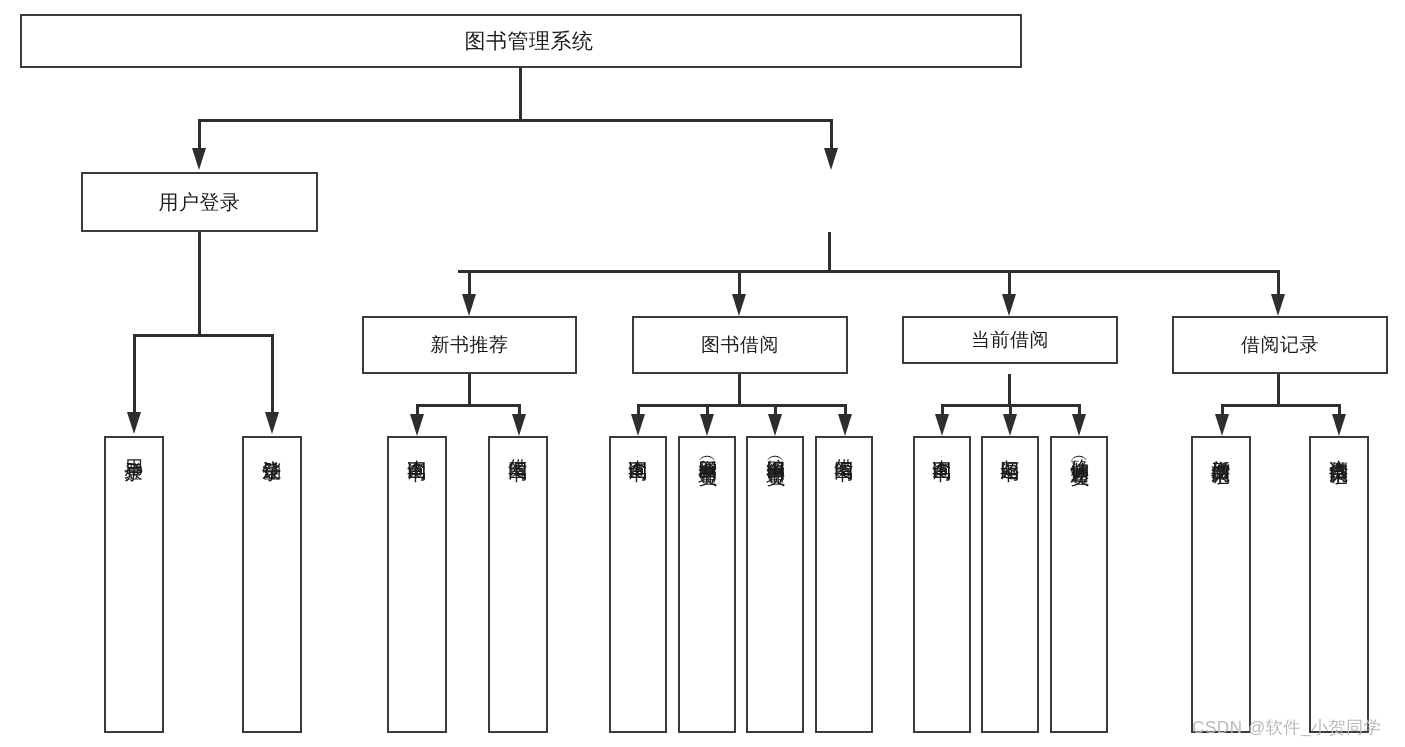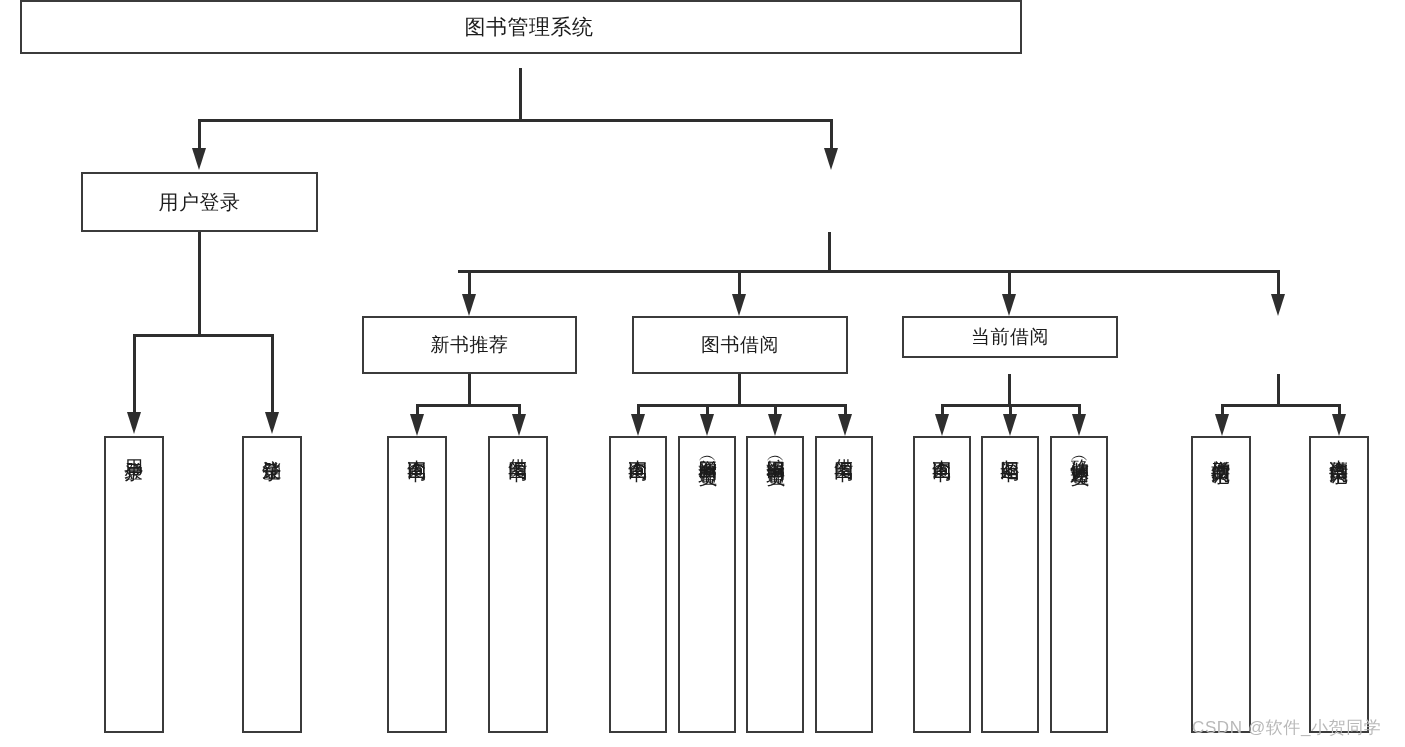--- a/index.html
+++ b/index.html
@@ -74,21 +74,21 @@
     white-space: nowrap;
     user-select: none;
     text-align: center;
   }
 </style>
 </head>
 <body>
 
 <div id="canvas">
 
-  <div class="node root" style="left:20px; top:0; width:1002px; height:54px;padding-left:16px;">
+  <div class="node root" style="left:20px; top:14px; width:1002px; height:54px;padding-left:16px;">
     <span class="node-label">图书管理系统</span>
   </div>
 
   <div class="edge v" style="left:519px; top:68px; height:52px;"></div>
 
   <div class="edge h" style="left:198px; top:119px; width:634px;"></div>
 
   <div class="edge v" style="left:198px; top:119px; height:32px;"></div>
   <div class="arrow" style="left:192px; top:148px;"></div>
   <div class="edge v" style="left:830px; top:119px; height:32px;"></div>
@@ -120,22 +120,25 @@
 
   <div class="edge v" style="left:1277px; top:270px; height:28px;"></div>
   <div class="arrow" style="left:1271px; top:294px;"></div>
 
   <div class="node lvl2" style="left:632px; top:316px; width:216px; height:58px;">
     <span class="node-label">图书借阅</span>
   </div>
   <div class="node lvl2" style="left:362px; top:316px; width:215px; height:58px;">
     <span class="node-label">新书推荐</span>
   </div>
-  <div class="node lvl2" style="left:902px; top:316px; width:216px; height:42px;font-family:Liberation Serif, serif;">
+  <div class="node lvl2" style="left:902px; top:316px; width:216px; height:48px;font-family:Liberation Serif, serif;">
     <span class="node-label">当前借阅</span>
+  </div>
+  <div class="node lvl2" style="left:1172px; top:316px; width:216px; height:58px;">
+    <span class="node-label">借阅记录</span>
   </div>
 
   <div class="edge v" style="left:468px; top:374px; height:32px;"></div>
   <div class="edge h" style="left:416px; top:404px; width:104px;"></div>
   <div class="edge v" style="left:416px; top:404px; height:12px;"></div>
   <div class="arrow" style="left:410px; top:414px;"></div>
   <div class="edge v" style="left:518px; top:404px; height:12px;"></div>
   <div class="arrow" style="left:512px; top:414px;"></div>
 
   <div class="edge v" style="left:738px; top:374px; height:32px;"></div>

